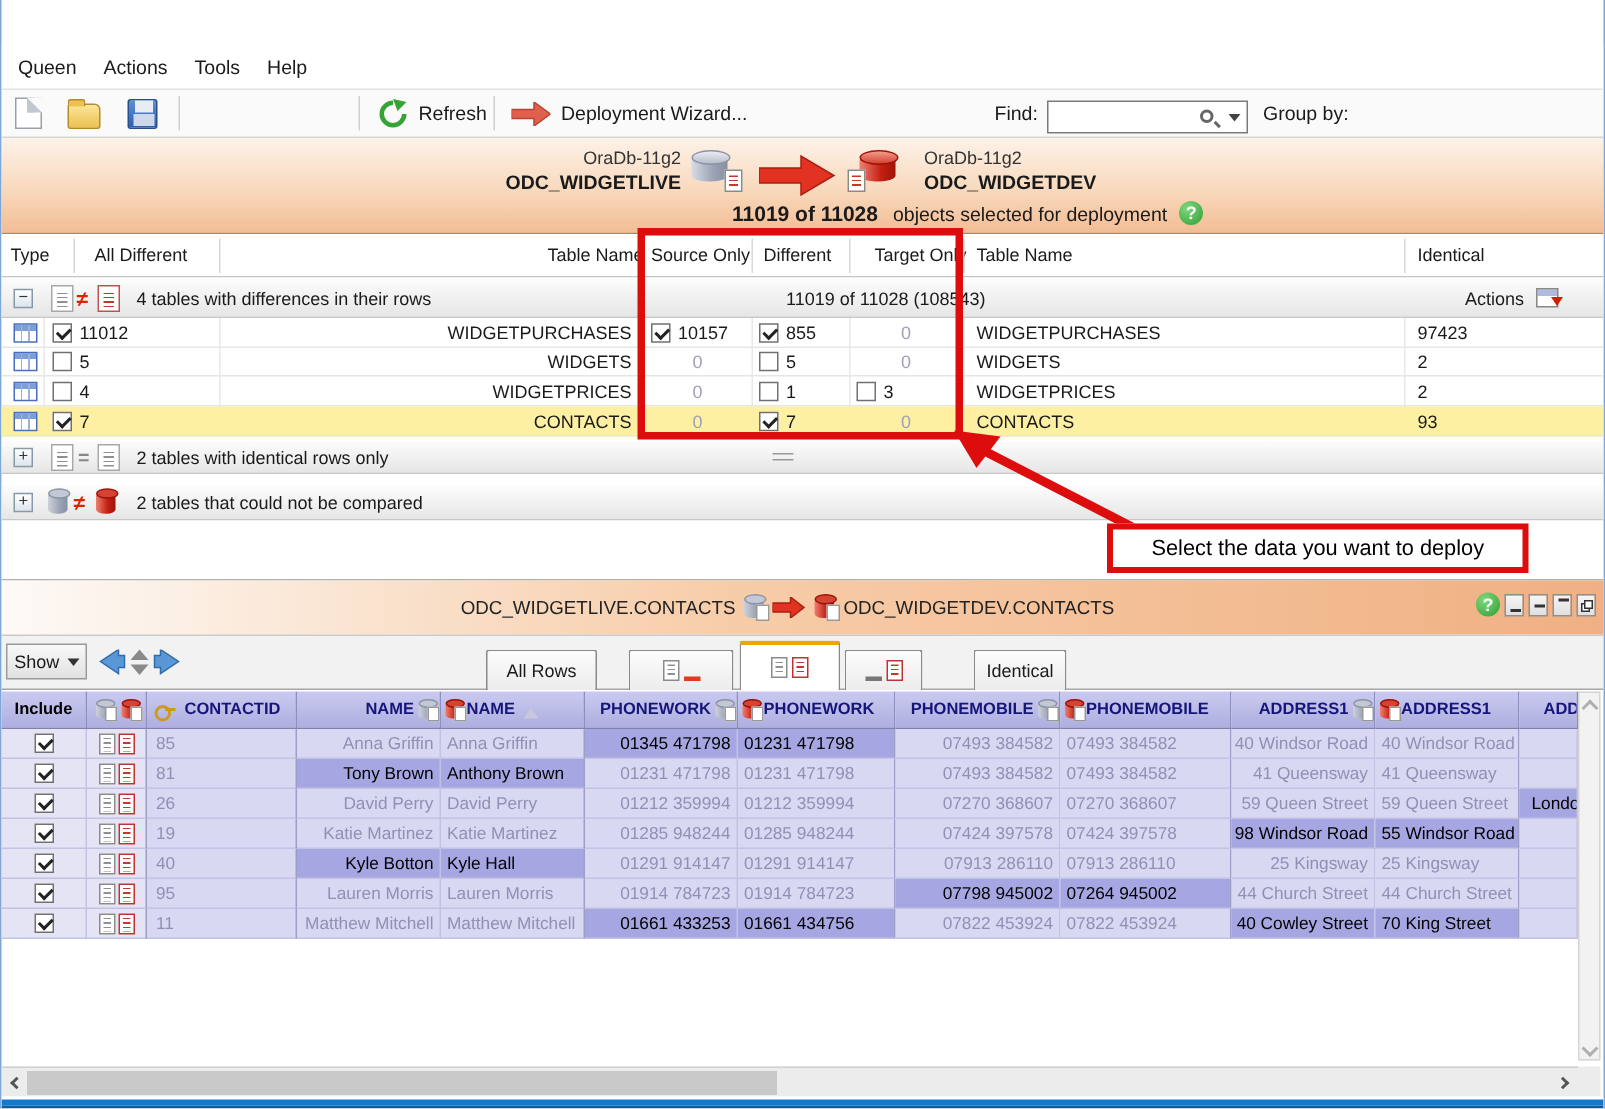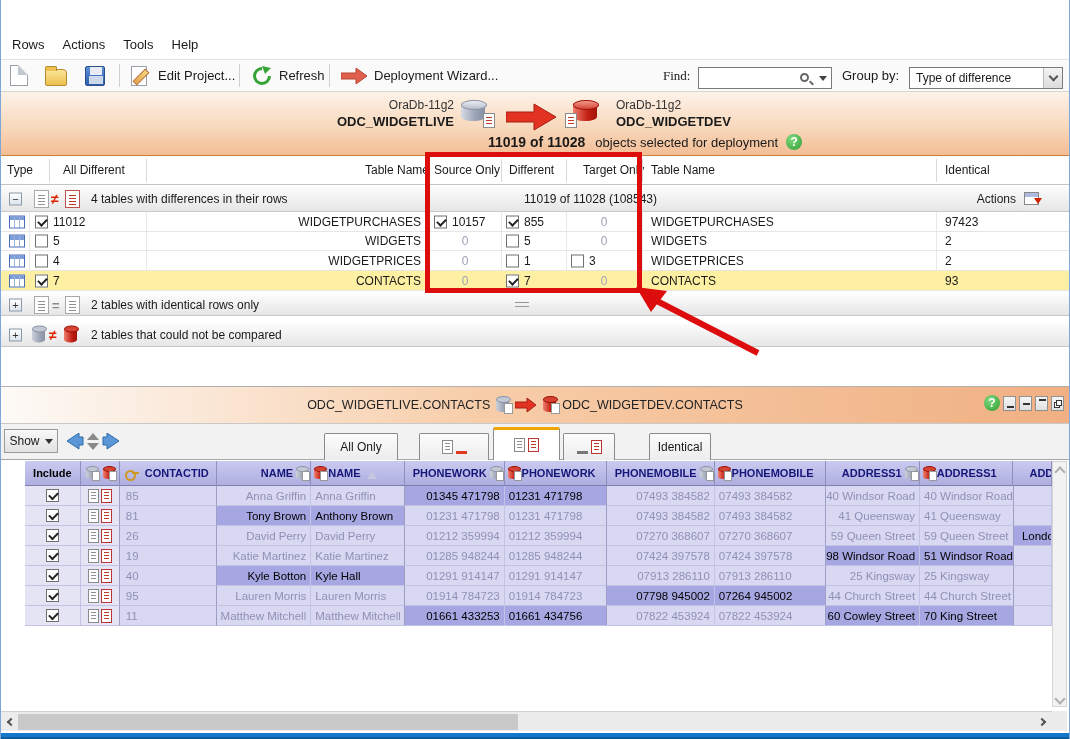--- a/index.html
+++ b/index.html
@@ -131,21 +131,21 @@
 .tab { position:absolute; top:9px; height:27px; background:linear-gradient(#fcfcfc,#ececec); border:1px solid #8a8a8a; border-bottom:none; border-radius:2px 2px 0 0; display:flex; align-items:center; justify-content:center; font-size:12px; gap:3px; }
 .tab.active { top:3px; height:33px; background:#fff; border-top:3px solid #f0a500; z-index:3; }
 .mini-doc { width:11px; height:14px; border:1px solid #8a8a8a; background:#fff; position:relative; }
 .mini-doc::after { content:''; position:absolute; left:2px; top:2px; right:2px; height:9px; background:repeating-linear-gradient(#909090 0 1px, transparent 1px 3px); }
 .mini-doc.red { border-color:#bb3333; }
 .mini-doc.red::after { background:repeating-linear-gradient(#c0392b 0 1px, transparent 1px 3px); }
 .mini-bar-red { width:11px; height:3px; background:#e03b20; margin-top:10px; }
 .mini-bar-gray { width:11px; height:3px; background:#777; margin-top:10px; }
 
 
-.lgrid { position:absolute; left:0; top:461px; width:1051px;padding-left:24px; }
+.lgrid { position:absolute; left:0; top:461px; width:1051px; }
 .lgh { display:flex; height:25px; }
 .lgh .hc { background:linear-gradient(#cacaf0,#aeaee0); border-right:1px solid #8f8fbf; border-bottom:1px solid #8080b0; color:#15157a; font-weight:bold; font-size:11px; display:flex; align-items:center; overflow:hidden; white-space:nowrap; }
 .lgh .hc.blk { color:#000; }
 .lr { display:flex; height:20px; }
 .lc { border-right:1px solid #c2c2e4; border-bottom:1px solid #c2c2e4; background:#d8d8f3; color:#9090b4; font-size:11.5px; display:flex; align-items:center; overflow:hidden; white-space:nowrap; }
 .lc.meta { background:#e4e4f5; }
 .lc.d { background:#a6a6e2; color:#000; }
 .lc.srcc { justify-content:flex-end; padding-right:4px; }
 .lc.tgtc { padding-left:4px; }
 .lc.grpend { border-right:1px solid #9e9ec4; }
@@ -187,72 +187,62 @@
 .callout { position:absolute; left:737px; top:349px; width:281px; height:33px; background:#fff; border:4px solid #dd0d0d; z-index:6; display:flex; align-items:center; justify-content:center; font-size:14.5px; color:#000; }
 .arrow-svg { position:absolute; left:0; top:0; z-index:5; pointer-events:none; }
 </style>
 </head>
 <body>
 
 <div class="win">
 
 
   <div class="menubar">
-    <span class="menu-item">Rows</span>
+    <span class="menu-item">Queen</span>
     <span class="menu-item">Actions</span>
     <span class="menu-item">Tools</span>
     <span class="menu-item">Help</span>
   </div>
 
   <div class="toolbar">
     <div class="tb" style="left:9px;">
         <div class="i-new"></div>
       </div>
     <div class="tb" style="left:44px;">
         <div class="i-folder"></div>
       </div>
     <div class="tb" style="left:84px;">
         <div class="i-save"></div>
       </div>
     <div class="tsep" style="left:118px;"></div>
-    <div class="tb" style="left:130px;">
-      <div class="i-edit"></div>
-      <span class="lbl">Edit Project...</span>
-    </div>
     <div class="tsep" style="left:238px;"></div>
     <div class="tb" style="left:251px;">
       <svg width="20" height="20">
         <path d="M10 2.5 A 7.5 7.5 0 1 0 17.5 10" stroke="#36a336" stroke-width="3" fill="none"></path>
         <polygon points="10,0 19,2 13,8" fill="#36a336"></polygon>
       </svg>
       <span class="lbl">Refresh</span>
     </div>
     <div class="tsep" style="left:328px;"></div>
     <div class="tb" style="left:340px;">
       <svg width="26" height="16">
           <polygon points="0,5 15,5 15,0 26,8 15,16 15,11 0,11" fill="#e0604d" stroke="#b84432" stroke-width="1"></polygon>
         </svg>
       <span class="lbl">Deployment Wizard...</span>
     </div>
-    <div class="tb" style="left:662px;font-family:Liberation Serif, serif;">
+    <div class="tb" style="left:662px;">
         <span>Find:</span>
       </div>
     <div class="find-input">
       <div class="i-mag" style="right:22px; top:5px;"></div>
       <div class="caret-down" style="position:absolute; right:4px; top:8px;"></div>
     </div>
     <div class="tb" style="left:841px;">
         <span>Group by:</span>
       </div>
-    <div class="gselect">
-      <span class="val">Type of difference</span>
-      <div class="chev">
-          <div class="chev-glyph"></div>
-        </div>
-    </div>
   </div>
 
   <div class="banner">
     <div class="b-src">
       <div class="b-db1">OraDb-11g2</div>
       <div class="b-schema">ODC_WIDGETLIVE</div>
     </div>
     <div class="abs" style="left:460px; top:7px;">
       <div class="dbbig">
           <div class="cyl"></div>
@@ -425,21 +415,21 @@
       <span>Show</span>
       <div class="tri-dn"></div>
     </div>
     <svg class="abs" style="left:64px; top:9px;" width="56" height="18">
       <polygon points="14,4 14,0 2,8 14,16 14,12 18,12 18,4" fill="#5b97d6" stroke="#2f6cab" stroke-width="1"></polygon>
       <polygon points="42,4 42,0 54,8 42,16 42,12 38,12 38,4" fill="#5b97d6" stroke="#2f6cab" stroke-width="1"></polygon>
       <polygon points="28,0 34,7 22,7" fill="#8a8a8a"></polygon>
       <polygon points="28,17 34,10 22,10" fill="#8a8a8a"></polygon>
     </svg>
     <div class="tab" style="left:323px; width:74px;">
-        <span>All Only</span>
+        <span>All Rows</span>
       </div>
     <div class="tab" style="left:418px; width:70px;">
         <div class="mini-doc"></div>
         <div class="mini-bar-red"></div>
       </div>
     <div class="tab active" style="left:492px; width:67px;">
         <div class="mini-doc"></div>
         <div class="mini-doc red"></div>
       </div>
     <div class="tab" style="left:562px; width:52px;">
@@ -652,21 +642,21 @@
         <div class="lc srcc" style="width: 110px;">
           <span>07424 397578</span>
         </div>
         <div class="lc tgtc grpend" style="width: 114px;">
           <span>07424 397578</span>
         </div>
         <div class="lc srcc d" style="width: 96px;">
           <span>98 Windsor Road</span>
         </div>
         <div class="lc tgtc grpend d" style="width: 96px;">
-          <span>51 Windsor Road</span>
+          <span>55 Windsor Road</span>
         </div>
         <div class="lc " style="width: 39px;">
           <span style="padding-left:8px;"></span>
         </div>
       </div>
       <div class="lr">
         <div class="lc meta" style="width: 57px;">
           <span class="ck2"></span>
         </div>
         <div class="lc meta grpend" style="width: 40px;">
@@ -772,21 +762,21 @@
         <div class="lc tgtc grpend d" style="width: 105px;">
           <span>01661 434756</span>
         </div>
         <div class="lc srcc" style="width: 110px;">
           <span>07822 453924</span>
         </div>
         <div class="lc tgtc grpend" style="width: 114px;">
           <span>07822 453924</span>
         </div>
         <div class="lc srcc d" style="width: 96px;">
-          <span>60 Cowley Street</span>
+          <span>40 Cowley Street</span>
         </div>
         <div class="lc tgtc grpend d" style="width: 96px;">
           <span>70 King Street</span>
         </div>
         <div class="lc " style="width: 39px;">
           <span style="padding-left:8px;"></span>
         </div>
       </div>
     </div>
 
@@ -807,14 +797,17 @@
   <div class="statusbar">
       <div class="blue"></div>
       <div class="dark"></div>
     </div>
 
   <div class="redbox"></div>
   <svg class="arrow-svg" width="1070" height="739">
     <line x1="757" y1="353" x2="652" y2="299" stroke="#dd0d0d" stroke-width="6"></line>
     <polygon points="635,287 666,291 650,312" fill="#dd0d0d"></polygon>
   </svg>
+  <div class="callout">
+      <span>Select the data you want to deploy</span>
+    </div>
 
 </div>
 
 </body></html>

